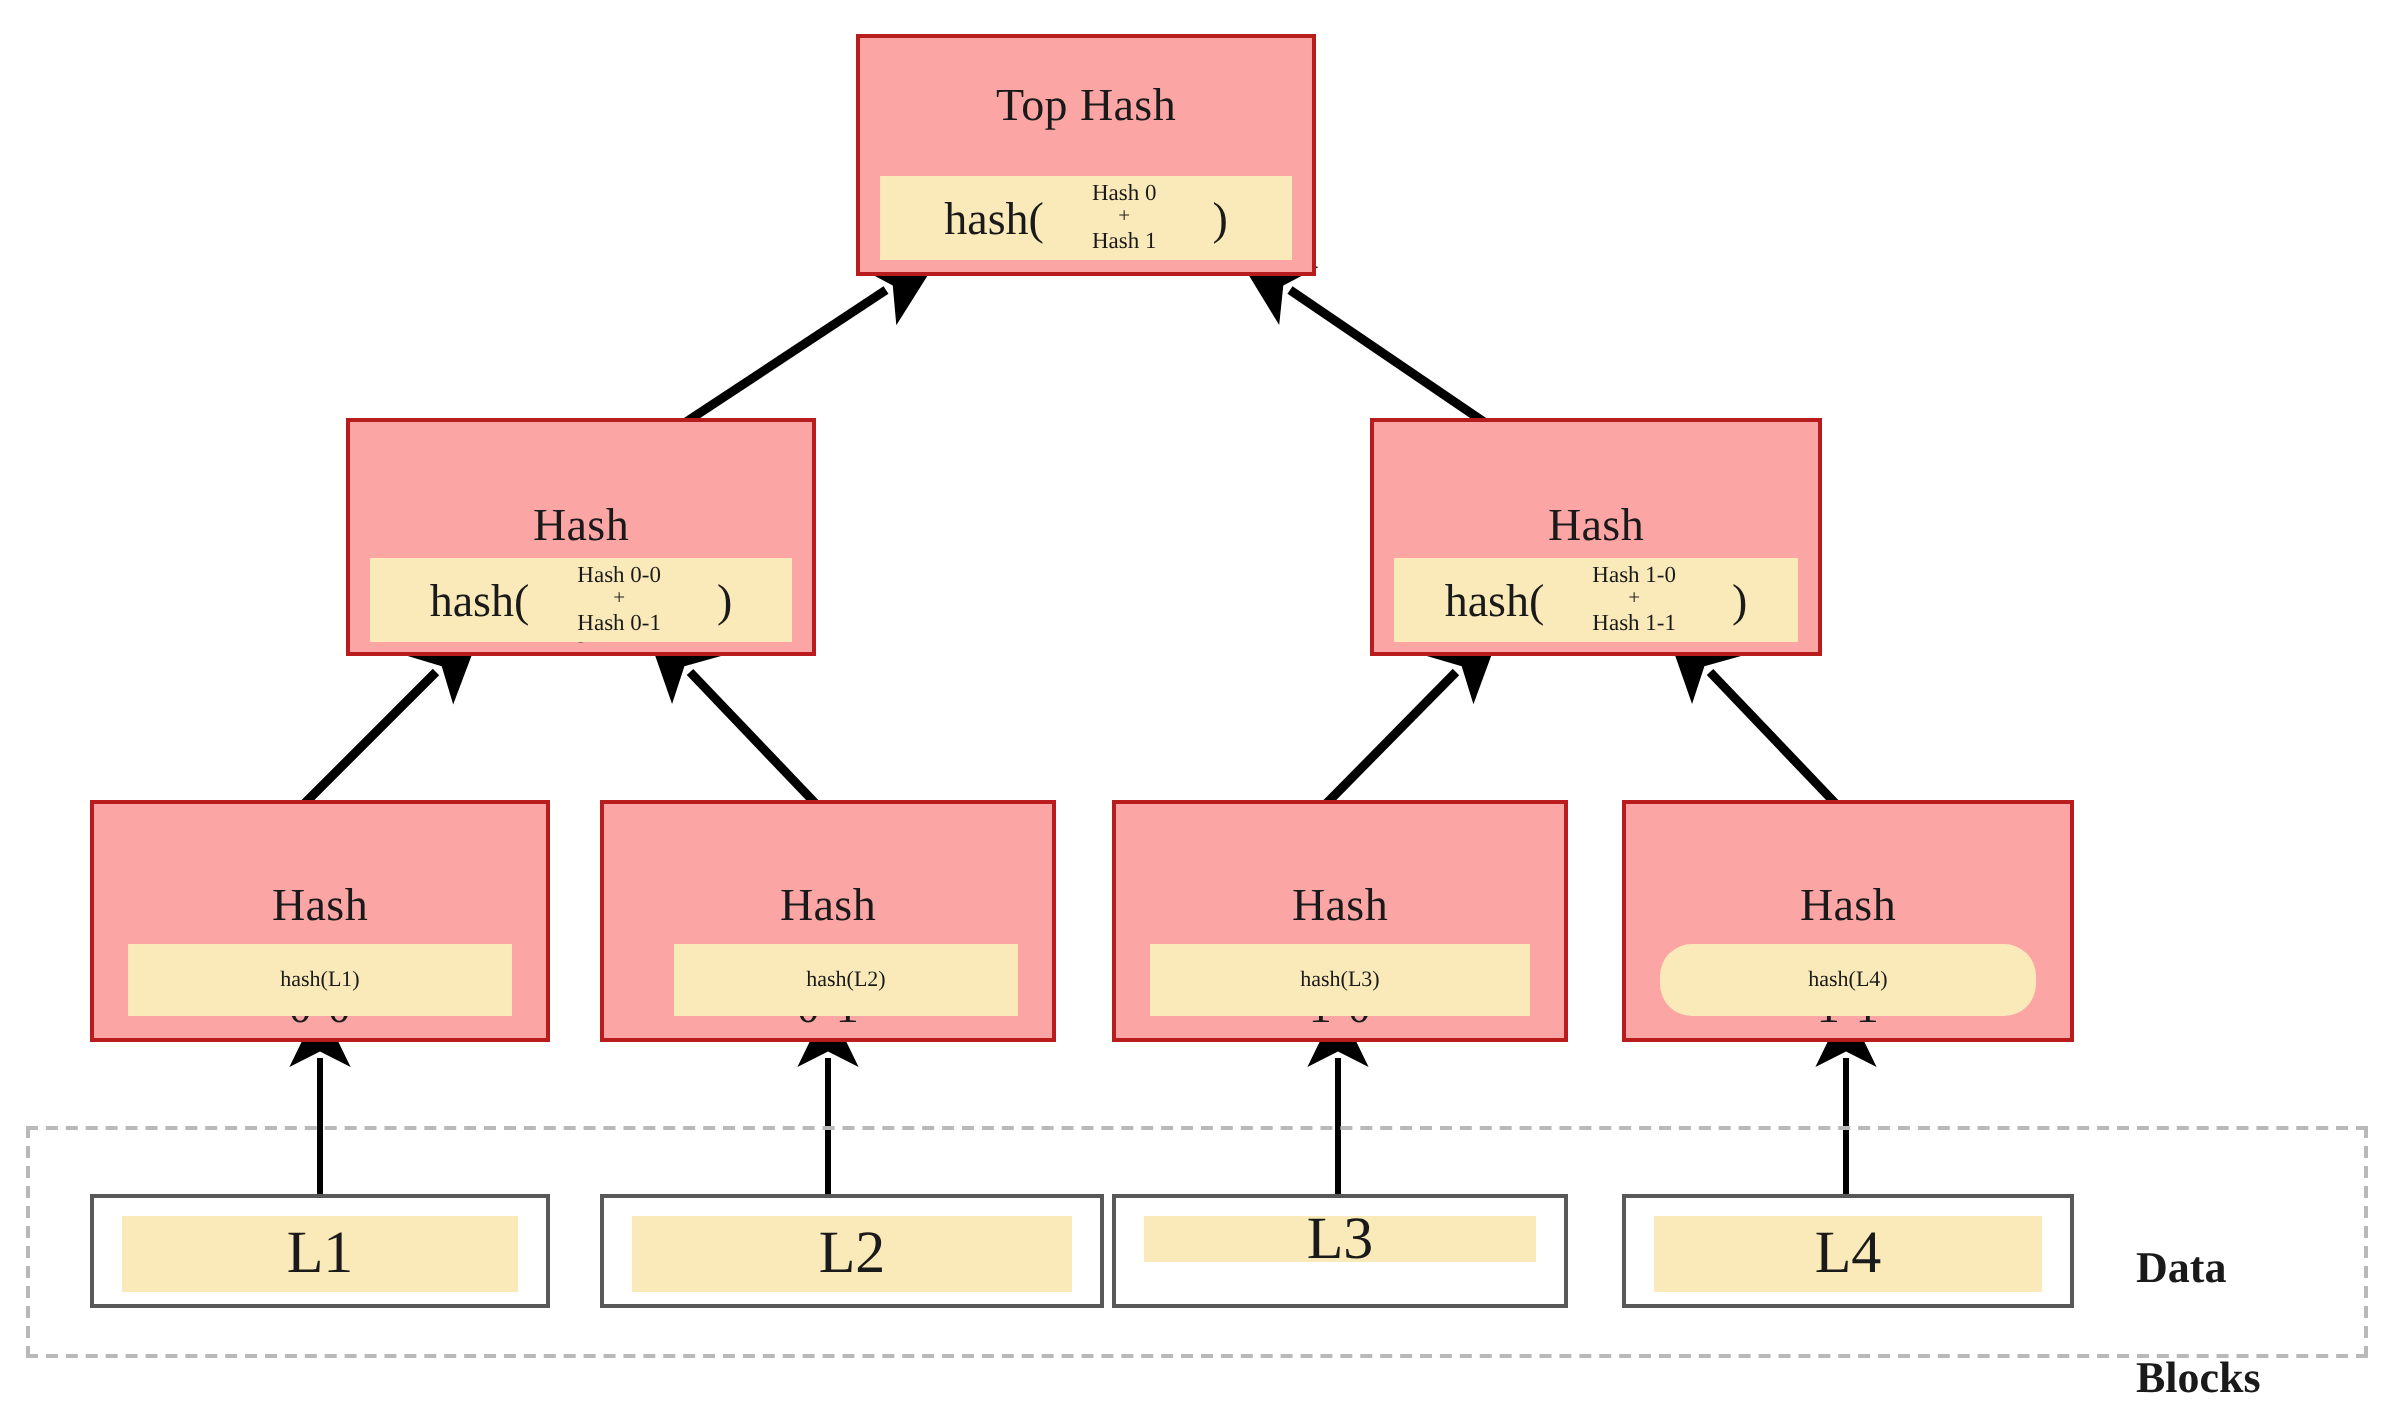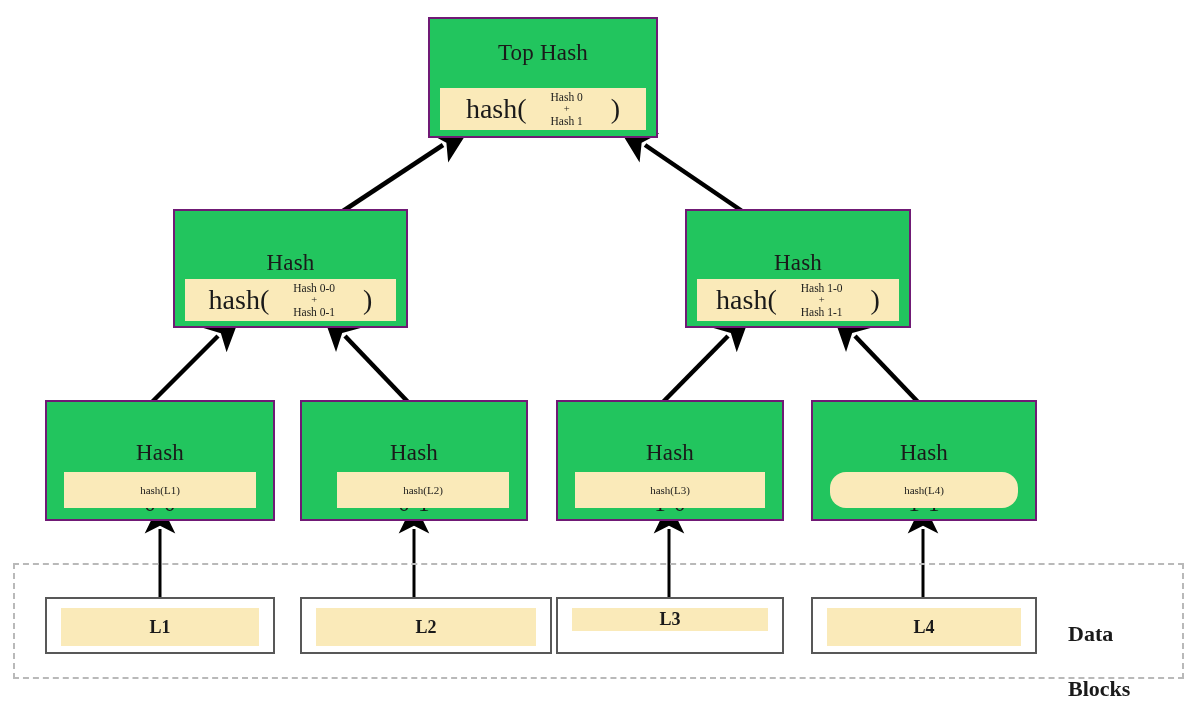--- a/index.html
+++ b/index.html
@@ -29,22 +29,22 @@
     left: 0; top: 0;
     width: 1200px;
     height: 702px;
     pointer-events: none;
   }
 
   
   .node {
     position: absolute;
     box-sizing: border-box;
-    background: #22c55e;
-    border: 2px solid #701a75;
+    background: #fca5a5;
+    border: 2px solid #b91c1c;
     display: flex;
     flex-direction: column;
     align-items: center;
     justify-content: flex-start;
   }
 
   .node-title {
     text-align: center;
     line-height: 1.12;
     font-size: 23px;
@@ -66,21 +66,21 @@
 
   .hash-expr {
     display: flex;
     align-items: center;
     justify-content: center;
     gap: 4px;
     white-space: nowrap;
   }
 
   .hash-open, .hash-close {
-    font-size: 28px;
+    font-size: 23px;
     line-height: 1;
   }
   .hash-close { margin-left: 10px; }
 
   .hash-stack {
     display: flex;
     flex-direction: column;
     align-items: center;
     justify-content: flex-end;
     font-size: 11.5px;
@@ -100,22 +100,21 @@
   }
 
   
   .datablock {
     position: absolute;
     box-sizing: border-box;
     background: #ffffff;
     border: 2px solid #585858;
   }
   .datablock .plain-bar {
-    font-size: 18px;
-    font-weight: bold;
+    font-size: 30px;
   }
 
   
   #data-group {
     position: absolute;
     left: 13px;
     top: 563px;
     width: 1171px;
     height: 116px;
     border: 2px dashed #b9b9b9;

